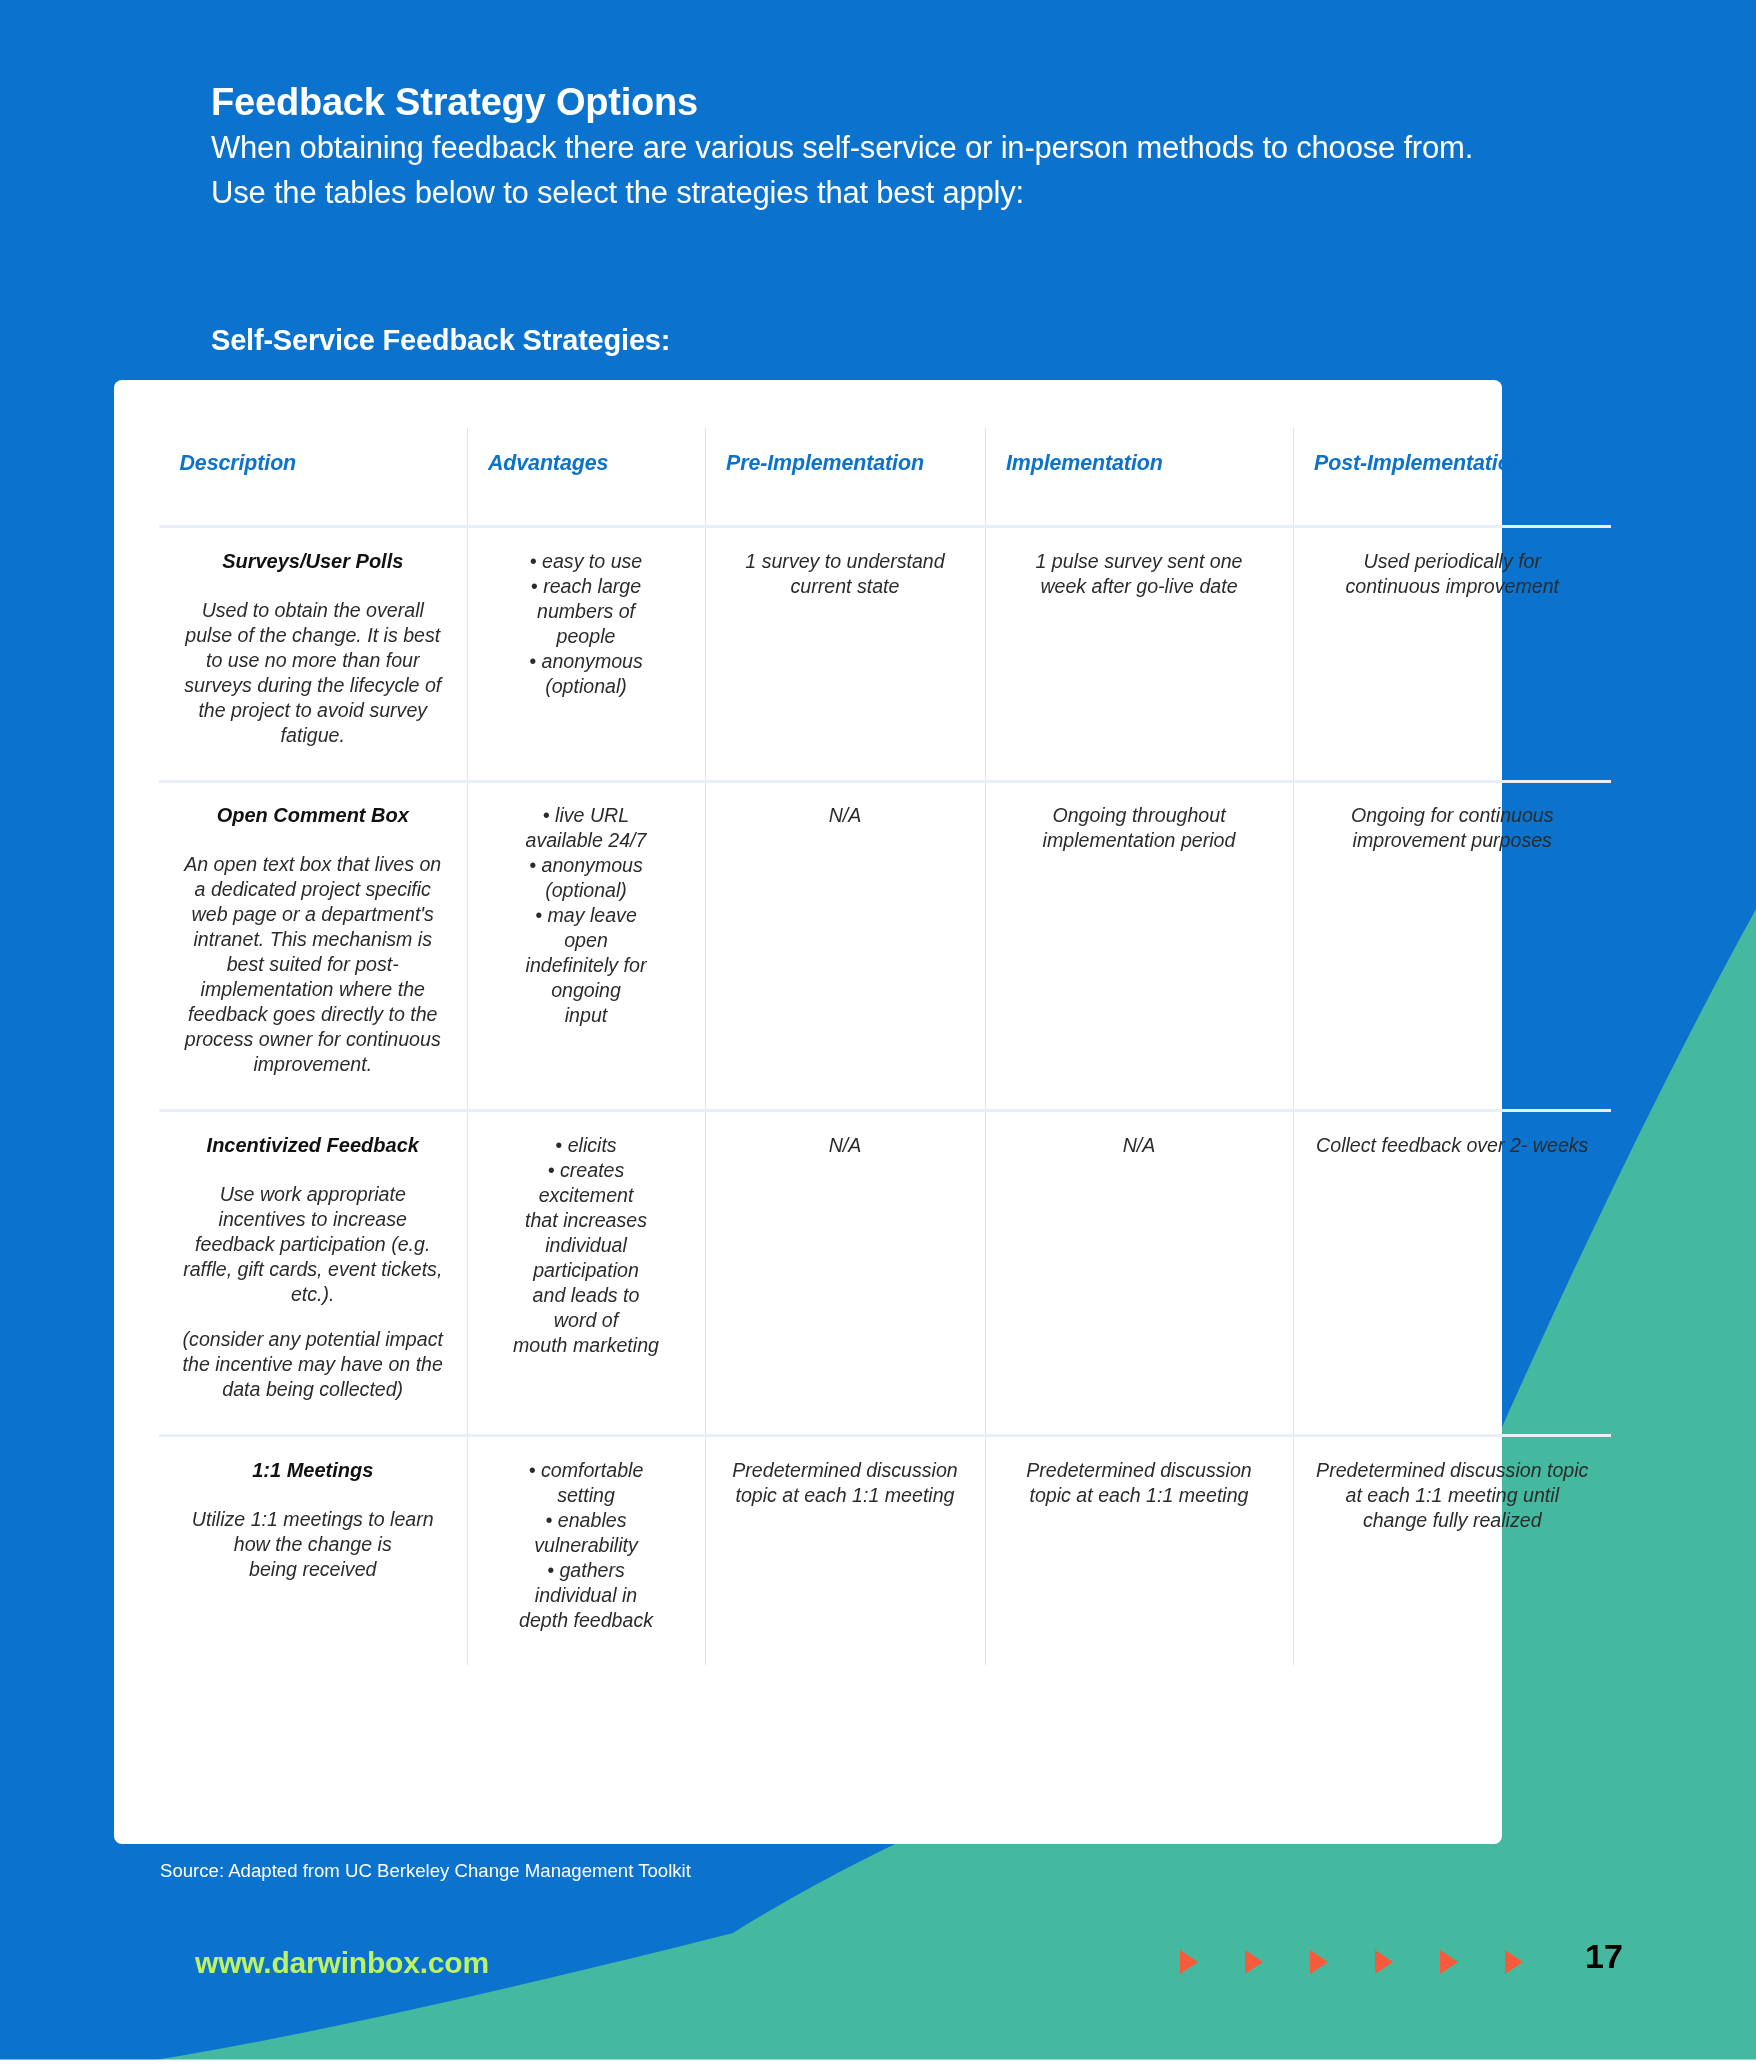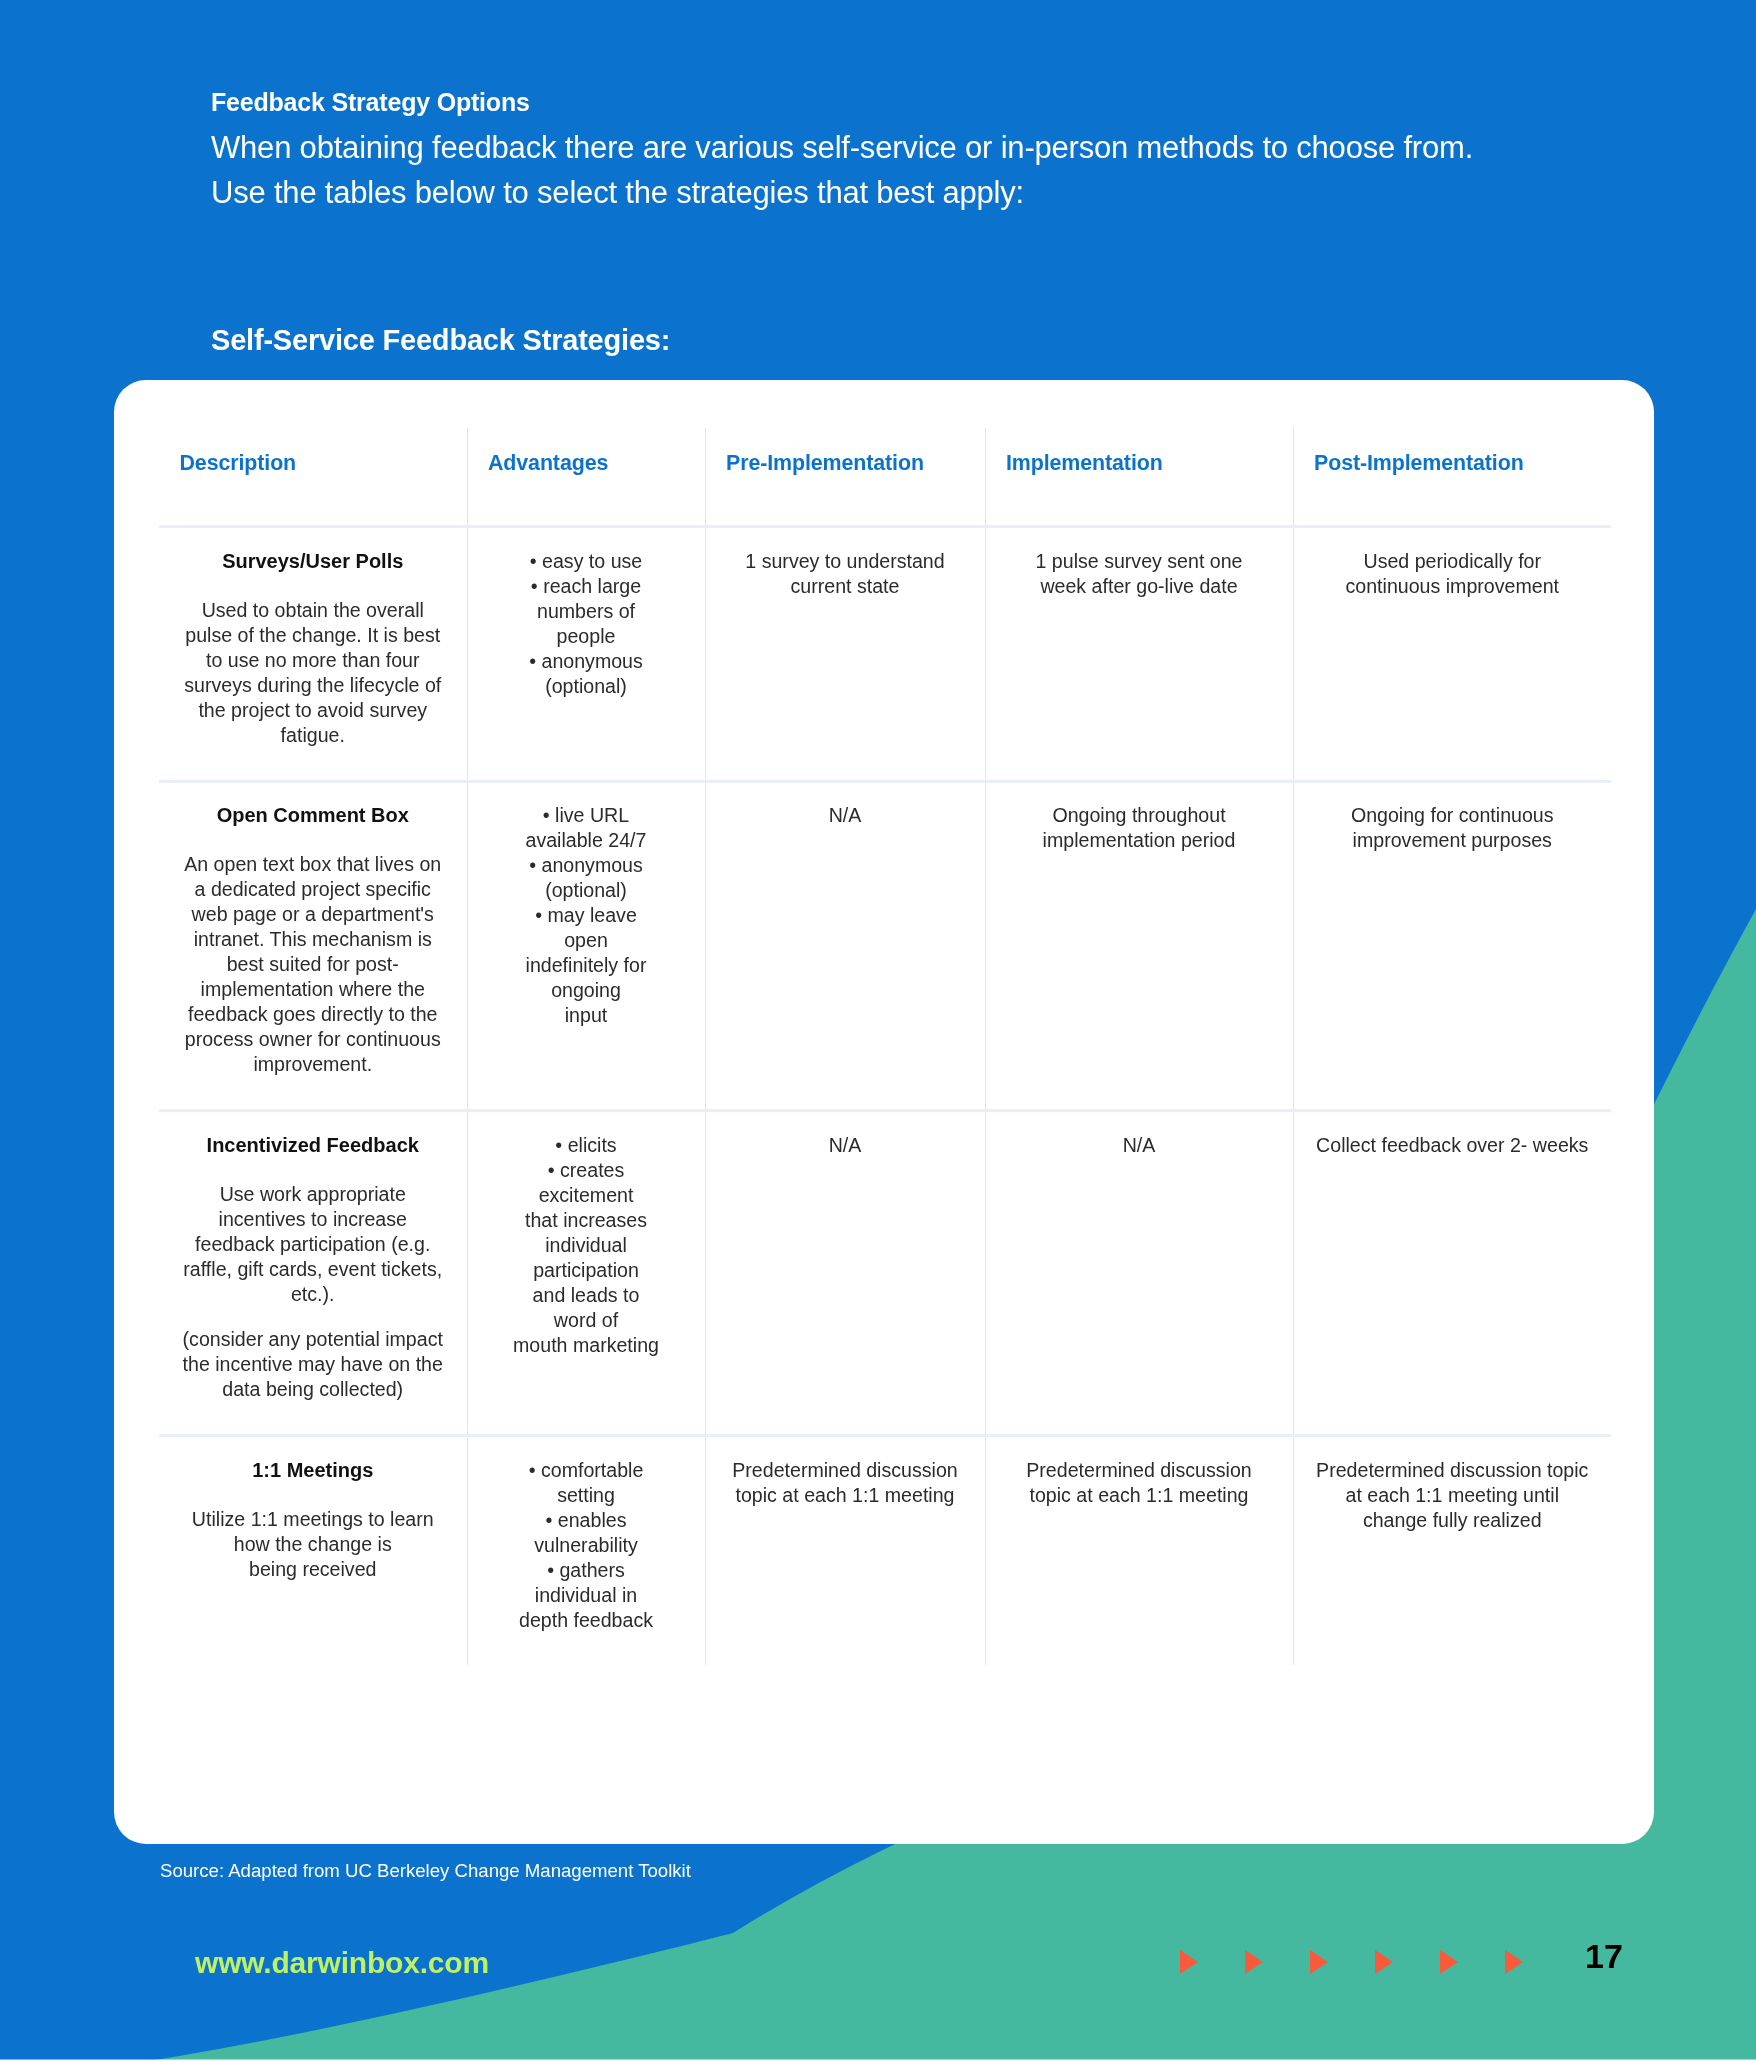--- a/index.html
+++ b/index.html
@@ -15,21 +15,21 @@
   #bg-layer { position:absolute; inset:0; z-index:0; }
 
   
   .header {
     position:absolute;
     left:211px; top:80px; width:1324px;
     z-index:3;
   }
   .header h1 {
     color:#ffffff;
-    font-size:25px;
+    font-size:38px;
     font-weight:bold;
     line-height:45px;
     letter-spacing:-0.2px;
   }
   .header p {
     color:#ffffff;
     font-size:31px;
     font-weight:normal;
     line-height:45px;
     letter-spacing:-0.2px;
@@ -41,24 +41,25 @@
     font-size:29px;
     font-weight:bold;
     letter-spacing:-0.2px;
     z-index:3;
   }
 
   
   .card {
     position:absolute;
     left:114px; top:380px;
-    width:1540px; height:1464px;
+    width:1388px; height:1464px;
     background:#ffffff;
-    border-radius:32px;
+    border-radius:8px;
     z-index:2;
+    font-style:italic;
   }
 
   
   .tbl {
     position:absolute;
     left:45px; top:48px;
     width:1451px;
     border-collapse:collapse;
     table-layout:fixed;
   }

